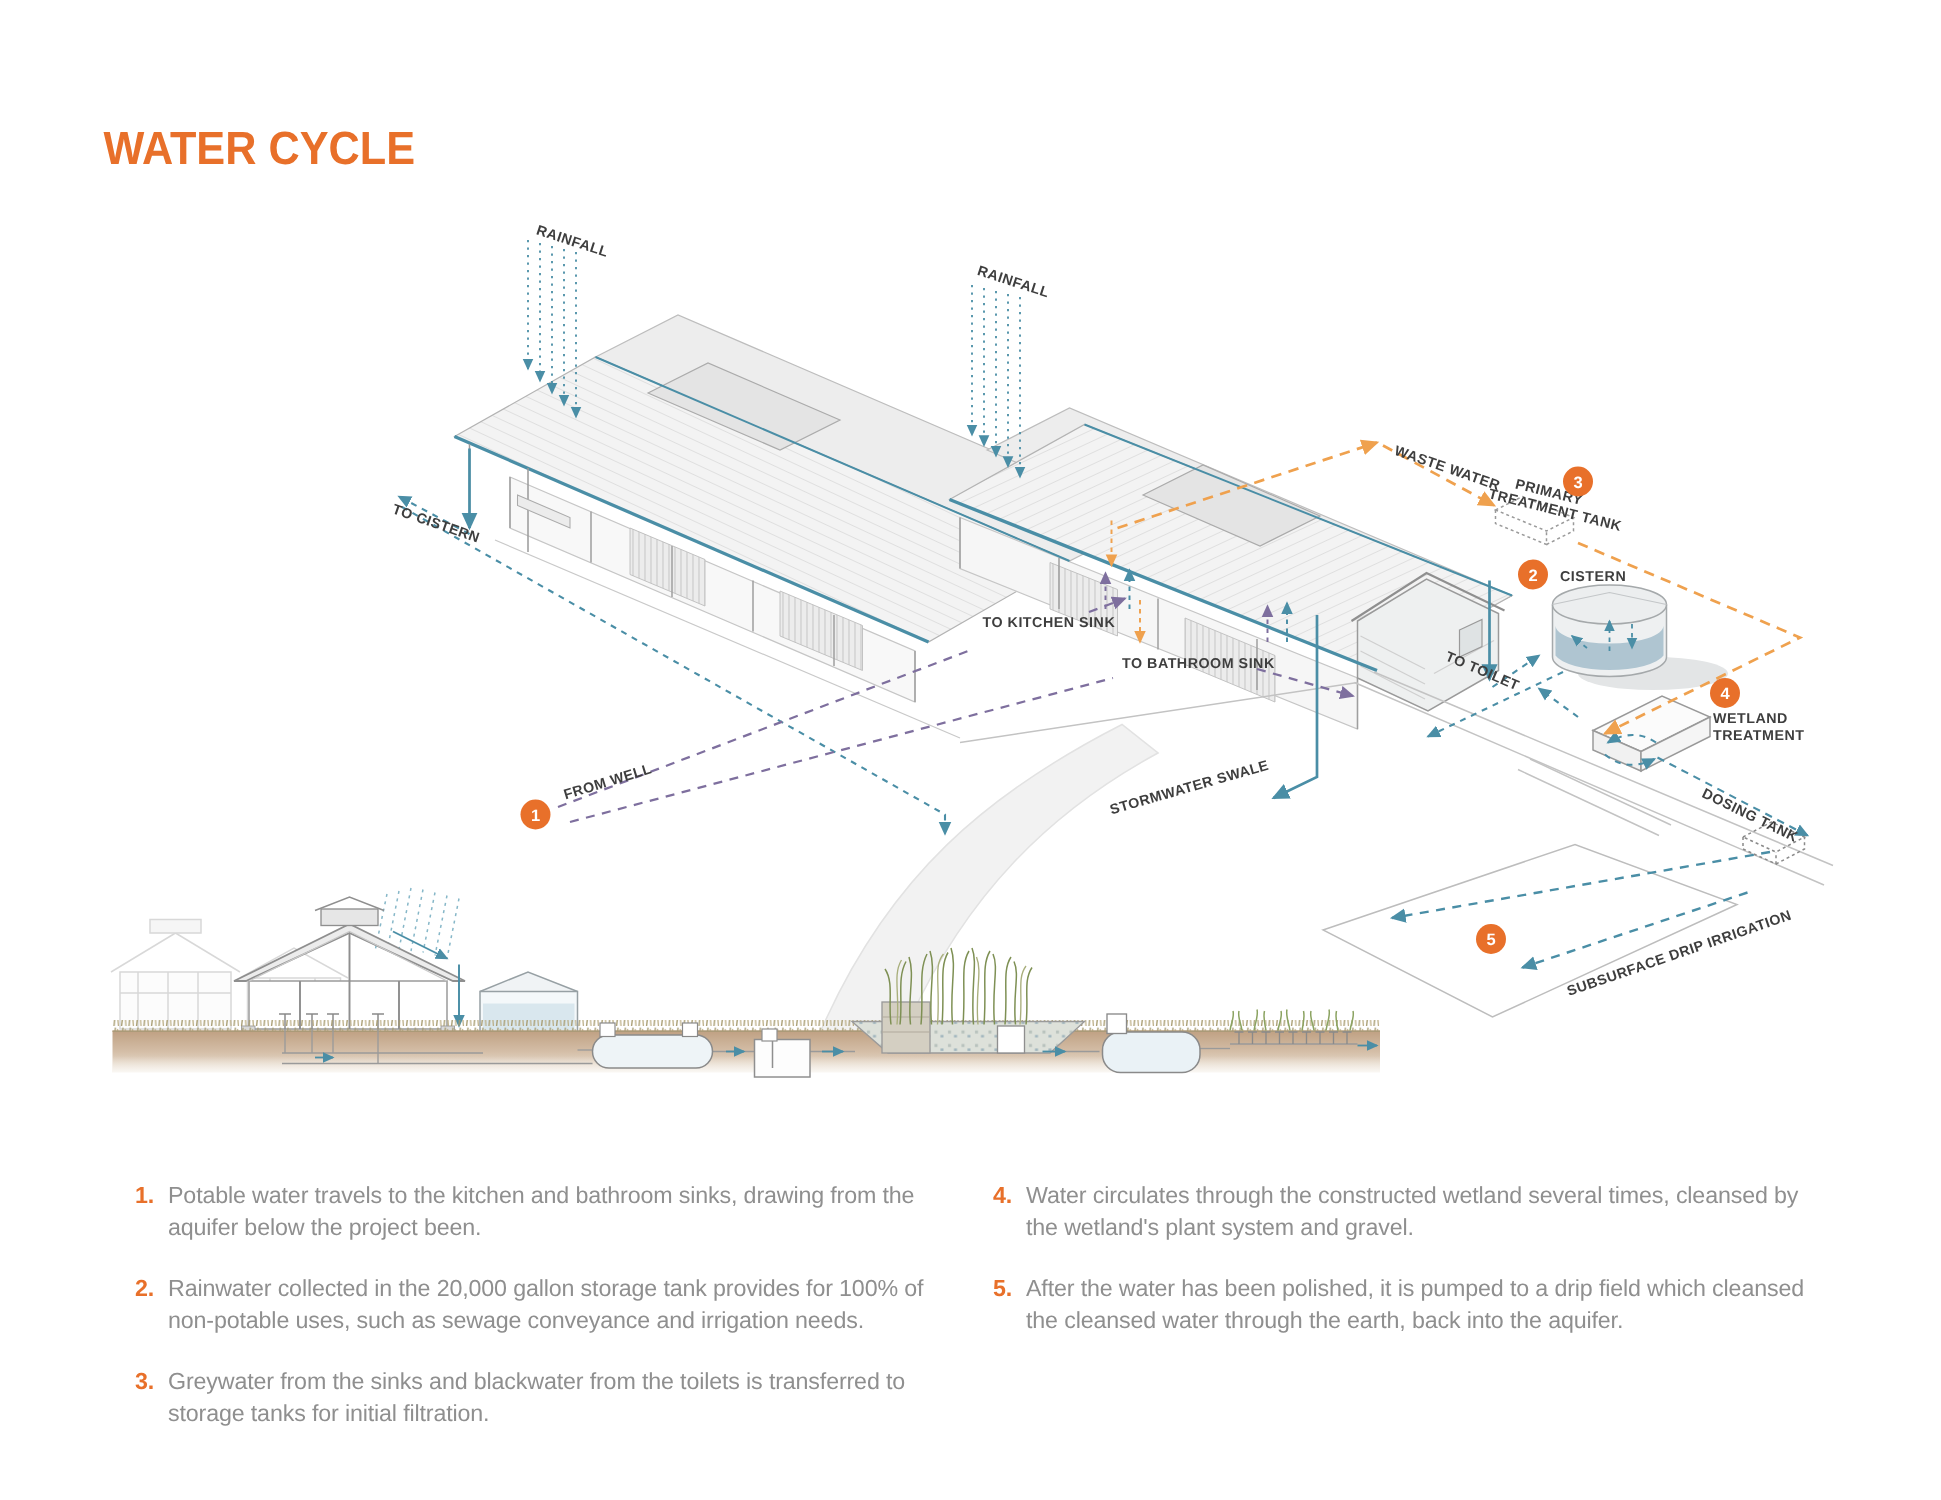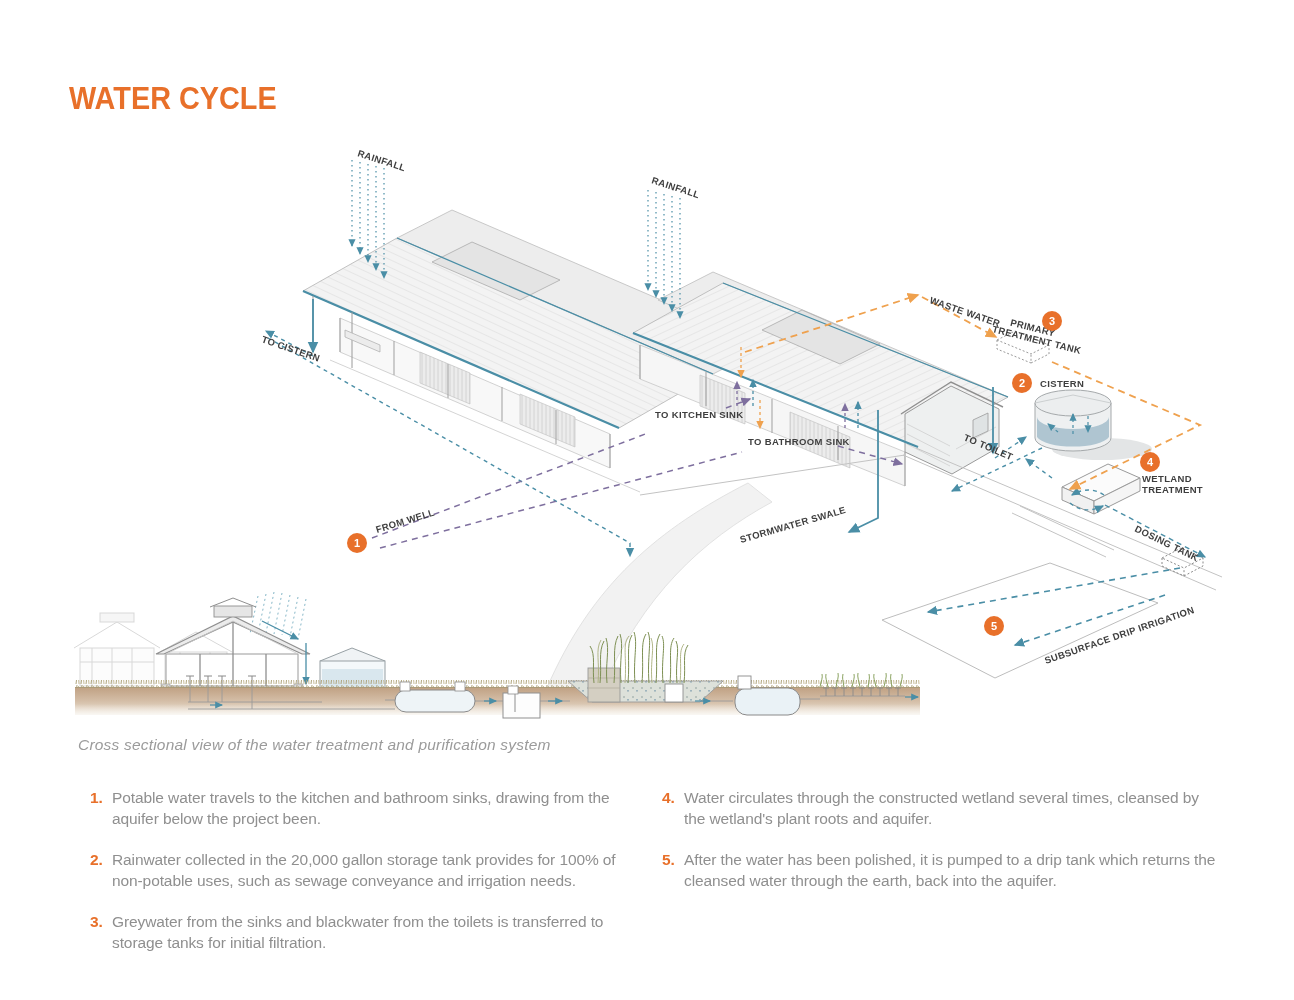--- a/index.html
+++ b/index.html
@@ -404,41 +404,40 @@
     </g>
     <g>
       <circle cx="994" cy="626" r="10" fill="#E8702A"></circle>
       <text class="mnum" x="994" y="630">5</text>
     </g>
   </g>
 </svg>
 
   <h1 class="title">WATER CYCLE</h1>
 
-  <div class="caption">Cross sectional view of the water treatment and purification system</div>
 
   <div class="legend-col left">
     <div class="legend-item">
       <span class="num">1.</span>
       <span>Potable water travels to the kitchen and bathroom sinks, drawing from the aquifer below the project been.</span>
     </div>
     <div class="legend-item">
       <span class="num">2.</span>
       <span>Rainwater collected in the 20,000 gallon storage tank provides for 100% of non-potable uses, such as sewage conveyance and irrigation needs.</span>
     </div>
     <div class="legend-item">
       <span class="num">3.</span>
       <span>Greywater from the sinks and blackwater from the toilets is transferred to storage tanks for initial filtration.</span>
     </div>
   </div>
 
   <div class="legend-col right">
     <div class="legend-item">
       <span class="num">4.</span>
-      <span>Water circulates through the constructed wetland several times, cleansed by the wetland's plant roots and aquifer.</span>
+      <span>Water circulates through the constructed wetland several times, cleansed by the wetland's plant system and gravel.</span>
     </div>
     <div class="legend-item">
       <span class="num">5.</span>
-      <span>After the water has been polished, it is pumped to a drip tank which returns the cleansed water through the earth, back into the aquifer.</span>
+      <span>After the water has been polished, it is pumped to a drip field which cleansed the cleansed water through the earth, back into the aquifer.</span>
     </div>
   </div>
 
 </div>
 
 </body></html>

